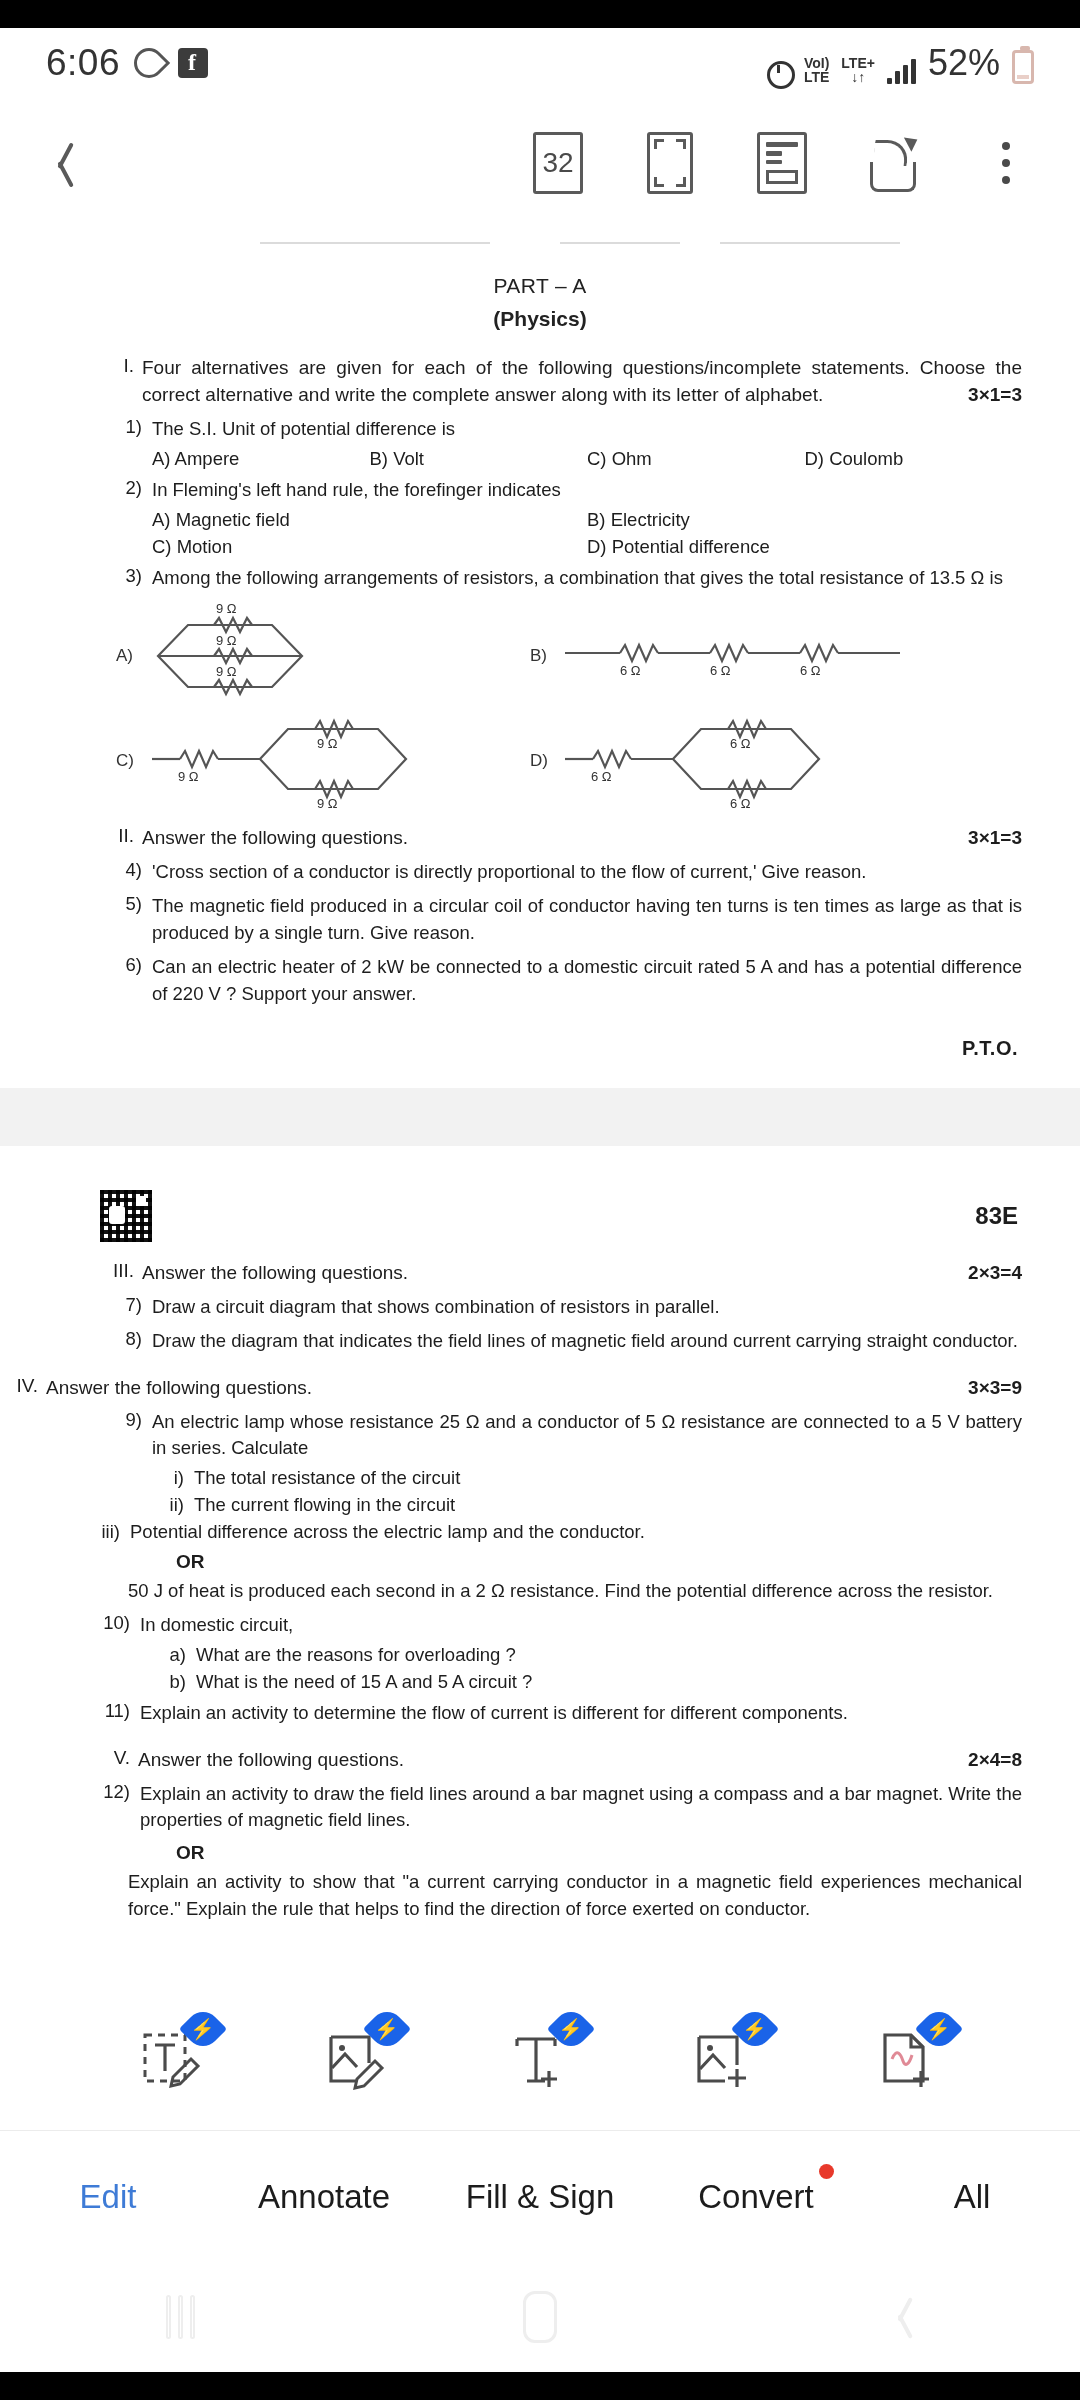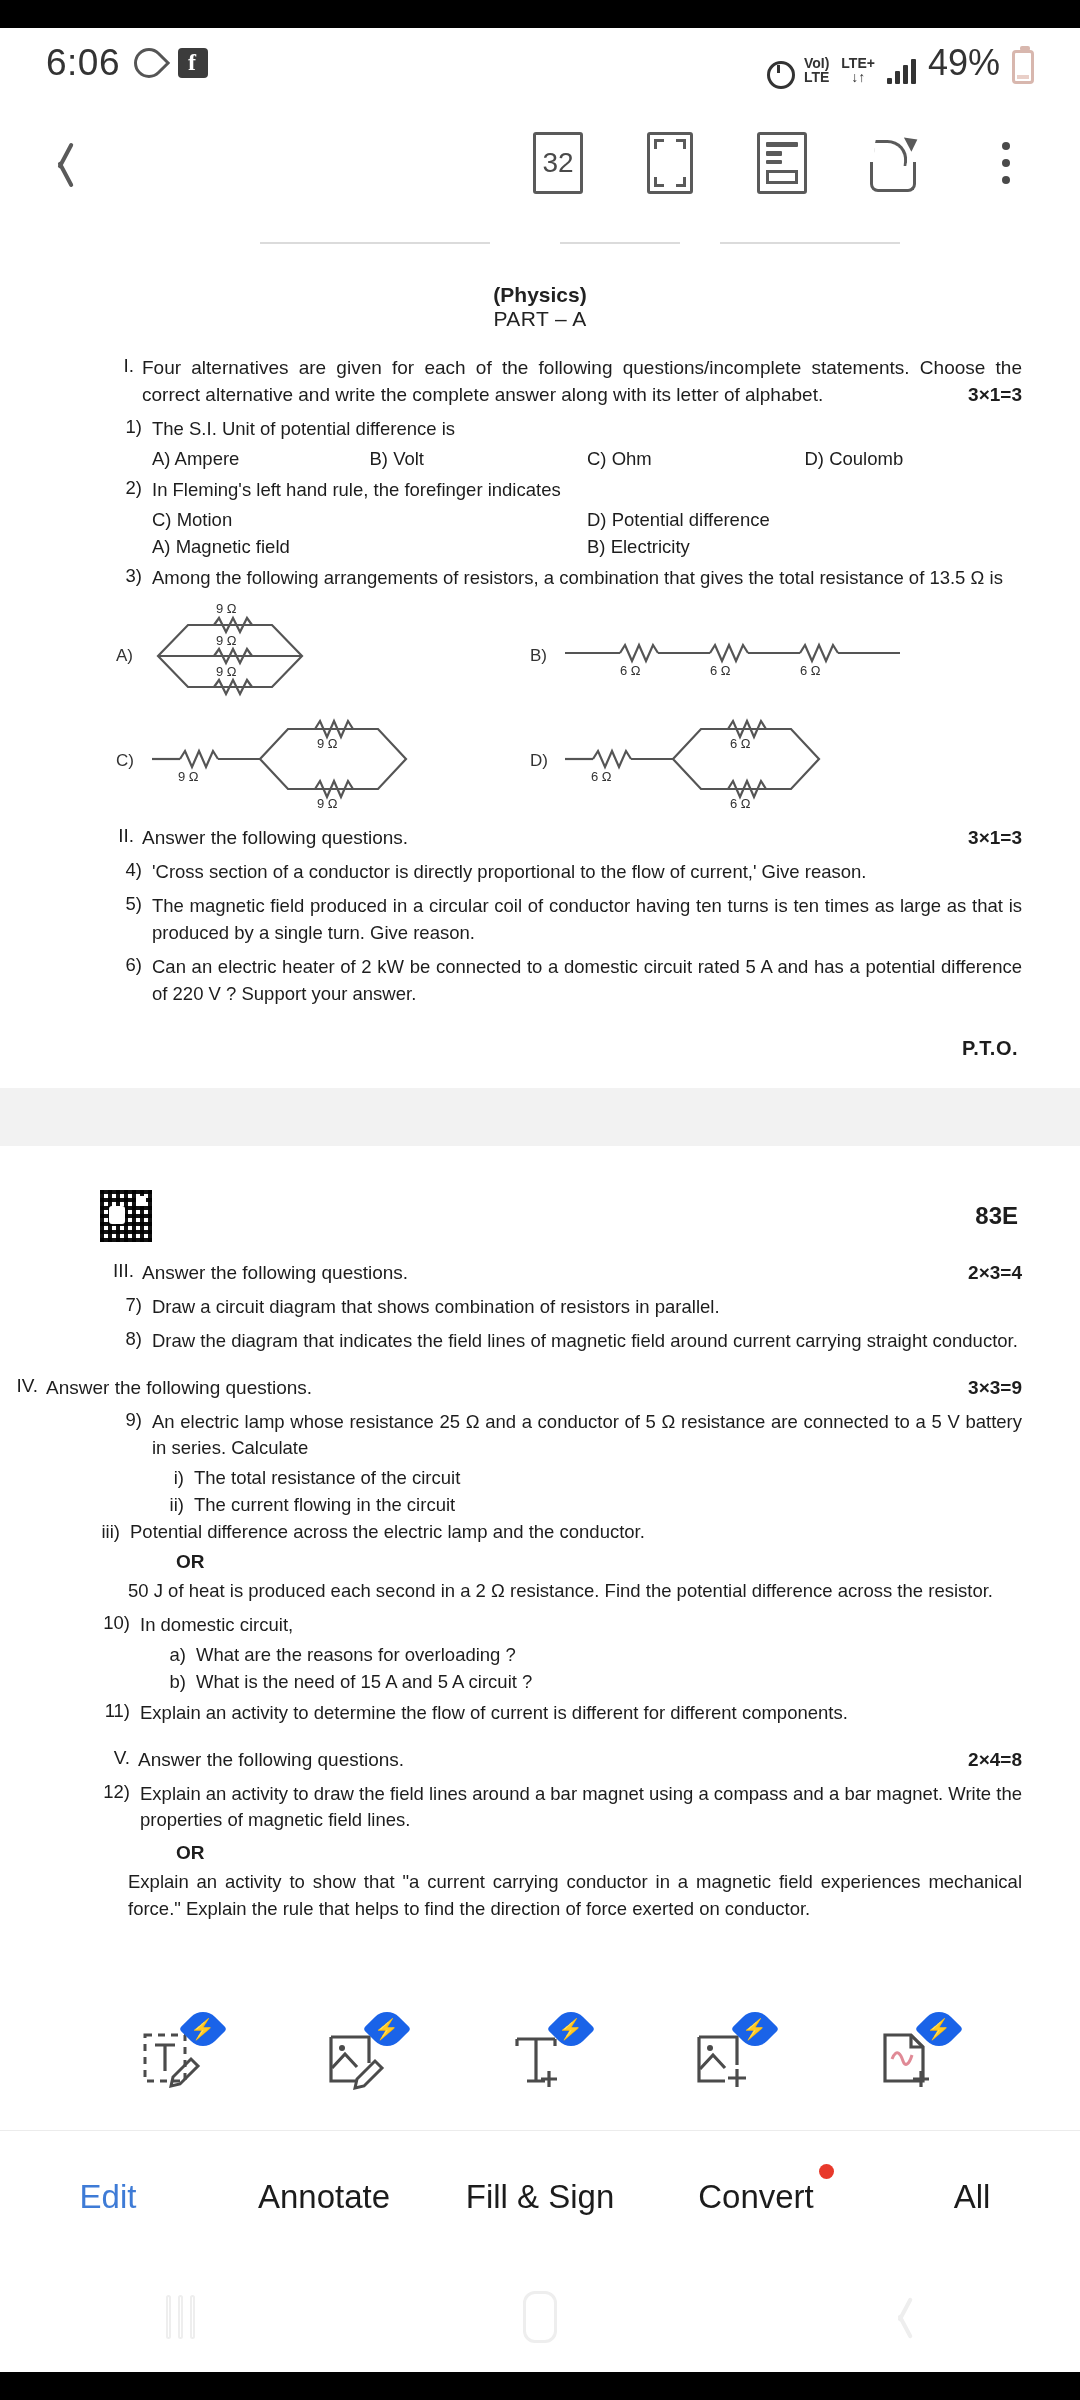--- a/index.html
+++ b/index.html
@@ -171,21 +171,21 @@
       <div class="lteplus">
         <div>LTE+</div>
         <div>↓↑</div>
       </div>
       <div class="bars">
           <i></i>
           <i></i>
           <i></i>
           <i></i>
         </div>
-      <div class="batt-text">49%</div>
+      <div class="batt-text">52%</div>
       <div class="batt"></div>
     </div>
   </div>
 
   <div class="toolbar">
     <div class="tb-back">
       <div class="chev-left"></div>
     </div>
     <div class="tb-spacer"></div>
     <div class="tb-icons">
@@ -230,22 +230,22 @@
   <div class="docarea">
 
     <div class="page page1">
       <div class="topcut">
         <div class="d" style="left:260px;width:230px;"></div>
         <div class="d" style="left:560px;width:120px;"></div>
         <div class="d" style="left:720px;width:180px;"></div>
       </div>
 
       <div class="doc" style="padding-top:46px;">
+        <div class="ctr parttitle">PART – A</div>
         <div class="ctr subject">(Physics)</div>
-        <div class="ctr parttitle">PART – A</div>
 
         <div class="sec" style="margin-top:24px;padding-left:96px;">
           <div class="rn">I.</div>
           <div class="body">
             <span>Four alternatives are given for each of the following questions/incomplete statements. Choose the correct alternative and write the complete answer along with its letter of alphabet.</span>
             <span class="marks" style="float:right;margin-left:18px;">3×1=3</span>
           </div>
         </div>
 
         <div class="q" style="padding-left:96px;">
@@ -257,26 +257,26 @@
           <span>B)  Volt</span>
           <span>C)  Ohm</span>
           <span>D)  Coulomb</span>
         </div>
 
         <div class="q" style="padding-left:96px;">
           <div class="num">2)</div>
           <div class="txt">In Fleming's left hand rule, the forefinger indicates</div>
         </div>
         <div class="opts2" style="padding-left:152px;padding-right:58px;">
+          <span>A)  Magnetic field</span>
+          <span>B)  Electricity</span>
+        </div>
+        <div class="opts2" style="padding-left:152px;padding-right:58px;">
           <span>C)  Motion</span>
           <span>D)  Potential difference</span>
-        </div>
-        <div class="opts2" style="padding-left:152px;padding-right:58px;">
-          <span>A)  Magnetic field</span>
-          <span>B)  Electricity</span>
         </div>
 
         <div class="q" style="padding-left:96px;">
           <div class="num">3)</div>
           <div class="txt">Among the following arrangements of resistors, a combination that gives the total resistance of 13.5 Ω is</div>
         </div>
 
         <div class="dgwrap">
           <svg class="circ" width="860" height="230" viewBox="0 0 860 230">
             <g stroke="#555" stroke-width="2.2" fill="none" font-family="Liberation Sans" font-size="13">

